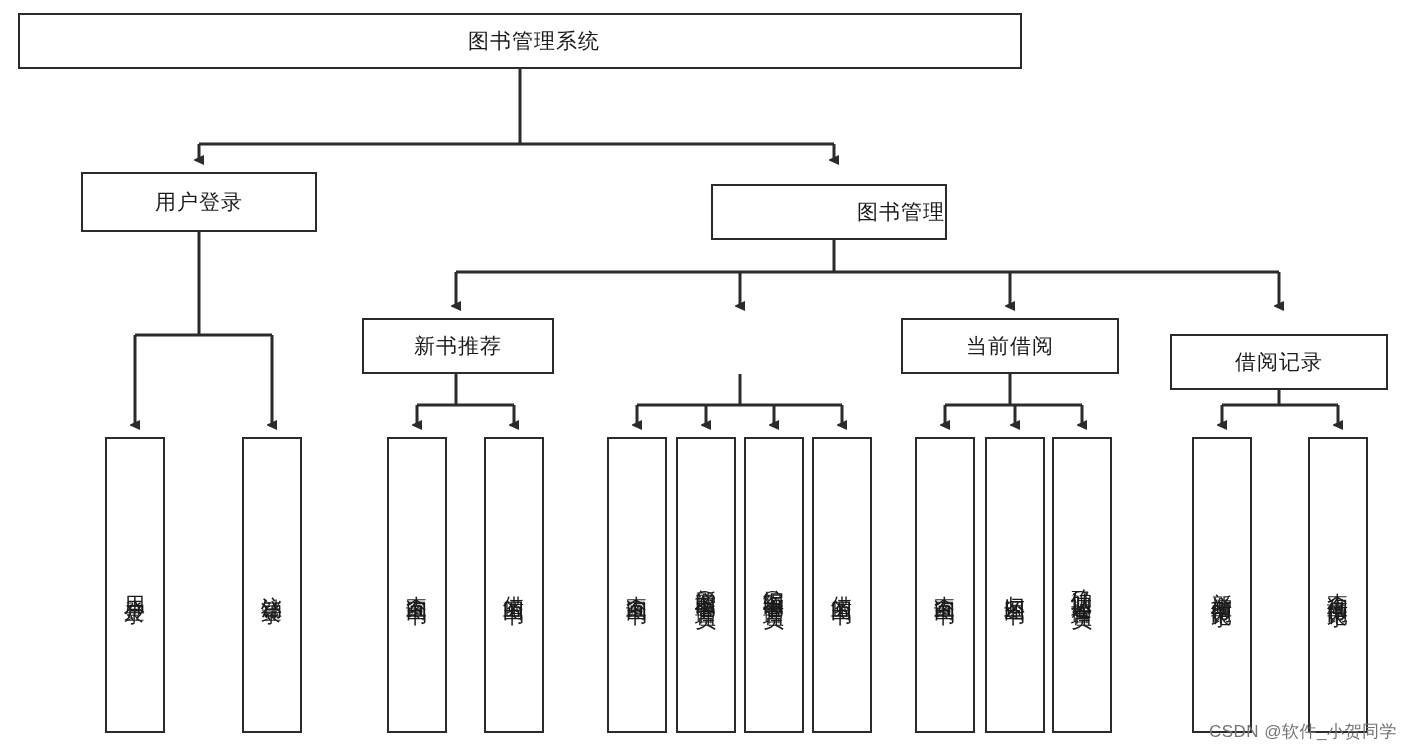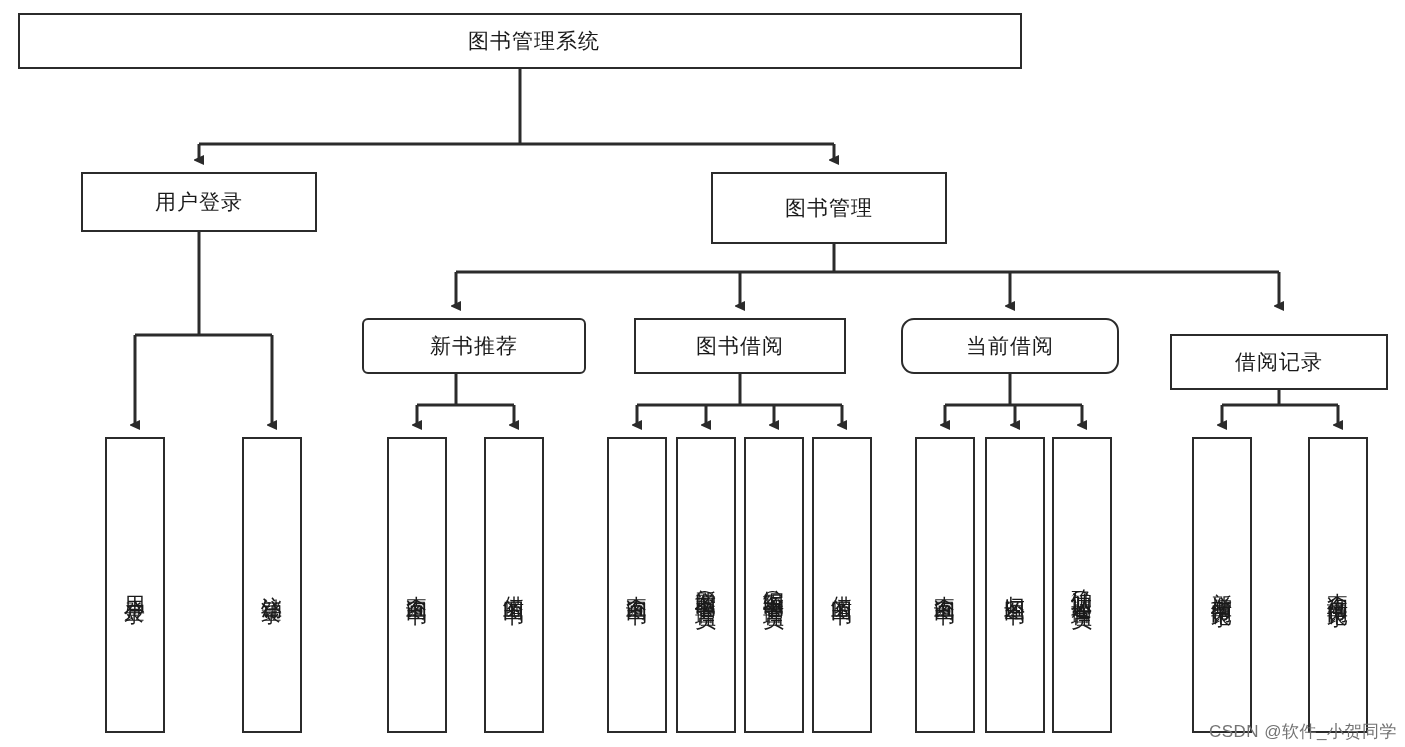--- a/index.html
+++ b/index.html
@@ -117,31 +117,28 @@
     </g>
   </svg>
 
   <div class="node horiz" style="left:18px; top:13px; width:1004px; height:56px;padding-left:28px;">
     <span class="label">图书管理系统</span>
   </div>
 
   <div class="node horiz" style="left:81px; top:172px; width:236px; height:60px;">
     <span class="label">用户登录</span>
   </div>
-  <div class="node horiz" style="left:711px; top:172px; width:236px; height:72px;">
+  <div class="node horiz" style="left:711px; top:184px; width:236px; height:56px;justify-content:flex-end;">
     <span class="label">图书管理</span>
   </div>
 
-  <div class="node horiz" style="left:362px; top:318px; width:224px; height:56px;border-radius:6px;">
+  <div class="node horiz" style="left:362px; top:318px; width:192px; height:56px;">
     <span class="label">新书推荐</span>
   </div>
-  <div class="node horiz" style="left:634px; top:318px; width:212px; height:56px;">
-    <span class="label">图书借阅</span>
-  </div>
-  <div class="node horiz" style="left:901px; top:318px; width:218px; height:56px;border-radius:13px;">
+  <div class="node horiz" style="left:901px; top:318px; width:218px; height:56px;">
     <span class="label">当前借阅</span>
   </div>
   <div class="node horiz" style="left:1170px; top:318px; width:218px; height:56px;margin-top:16px;">
     <span class="label">借阅记录</span>
   </div>
 
   <div class="node vert" style="left:105px; top:437px; width:60px; height:296px;">
     <span class="label">用户登录</span>
   </div>
   <div class="node vert" style="left:242px; top:437px; width:60px; height:296px;">

